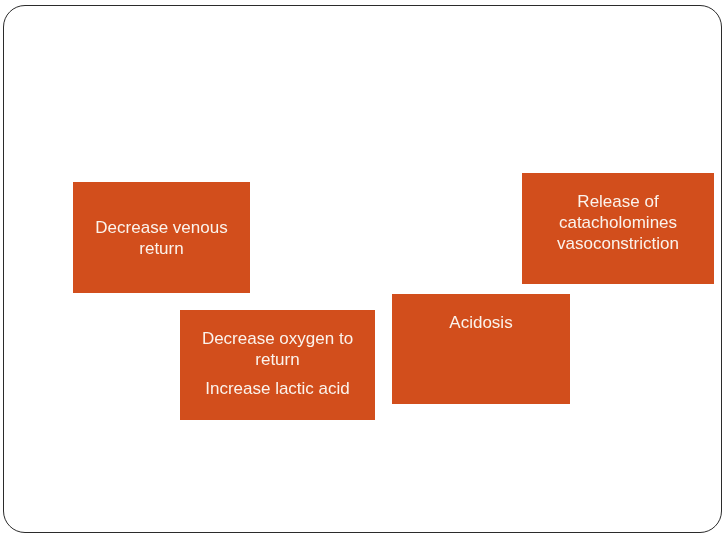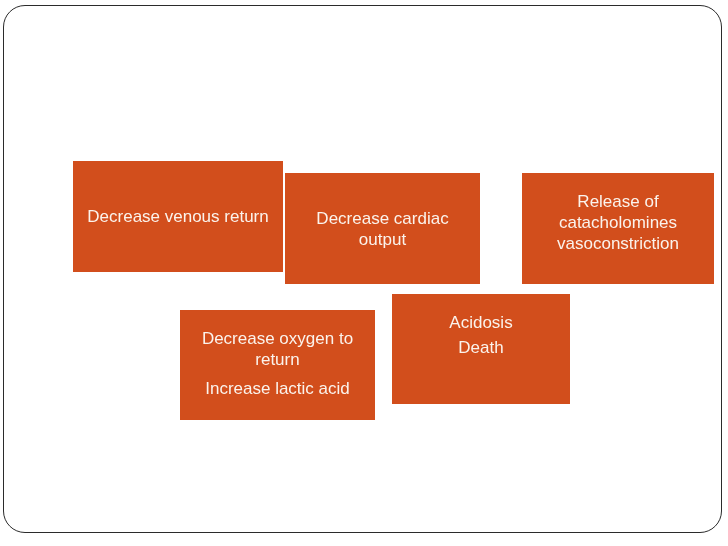--- a/index.html
+++ b/index.html
@@ -71,52 +71,48 @@
     width: 100%;
     margin: 0;
     white-space: pre-line;
   }
   .node-box.valign-top-bias {
     justify-content: flex-start;
     padding-top: 18px;
   }
 
   
-  #box-venous-return   { left: 73px;  top: 161px; width: 210px; height: 111px; }
+  #box-venous-return   { left: 73px;  top: 182px; width: 177px; height: 111px; }
   #box-cardiac-output  { left: 285px; top: 173px; width: 195px; height: 111px; }
   #box-catecholamines  { left: 522px; top: 173px; width: 192px; height: 111px; }
   #box-oxygen-lactic   { left: 180px; top: 310px; width: 195px; height: 110px; }
   #box-acidosis-death  { left: 392px; top: 294px; width: 178px; height: 110px; }
 
   #box-oxygen-lactic .para + .para { margin-top: 8px; }
   #box-acidosis-death .para + .para { margin-top: 4px; }
 </style>
 </head>
 <body>
 
 <div id="slide">
 
   <div id="slide-frame"></div>
 
 
   <div class="node-box" id="box-venous-return">
     <div class="para">Decrease venous return</div>
   </div>
 
-  <div class="node-box" id="box-cardiac-output">
-    <div class="para">Decrease cardiac output</div>
-  </div>
 
   <div class="node-box valign-top-bias" id="box-catecholamines">
     <div class="para">Release of catacholomines vasoconstriction</div>
   </div>
 
   <div class="node-box valign-top-bias" id="box-oxygen-lactic">
     <div class="para">Decrease oxygen to return</div>
     <div class="para">Increase lactic acid</div>
   </div>
 
   <div class="node-box valign-top-bias" id="box-acidosis-death">
     <div class="para">Acidosis</div>
-    <div class="para">Death</div>
   </div>
 
 </div>
 
 </body></html>

